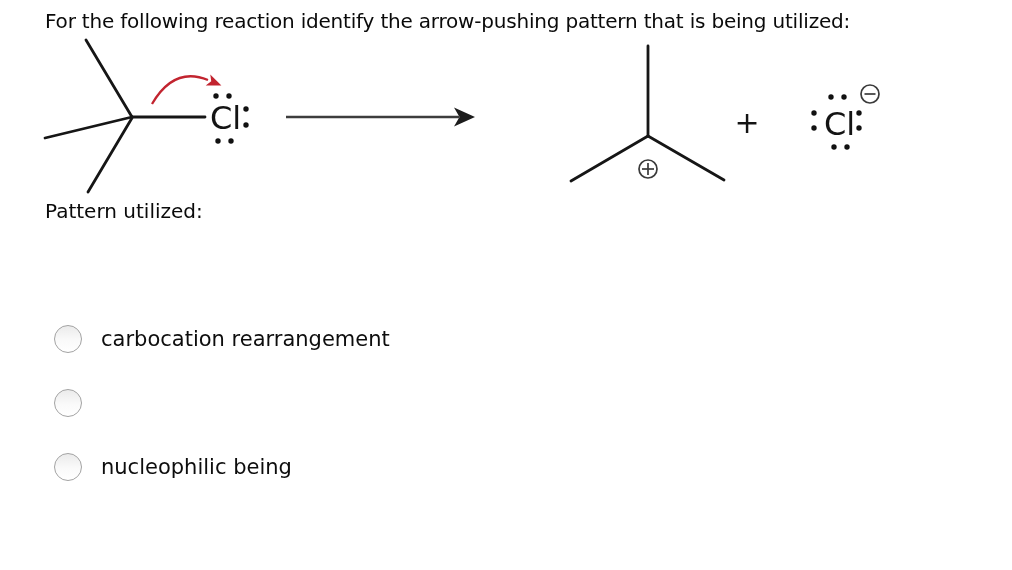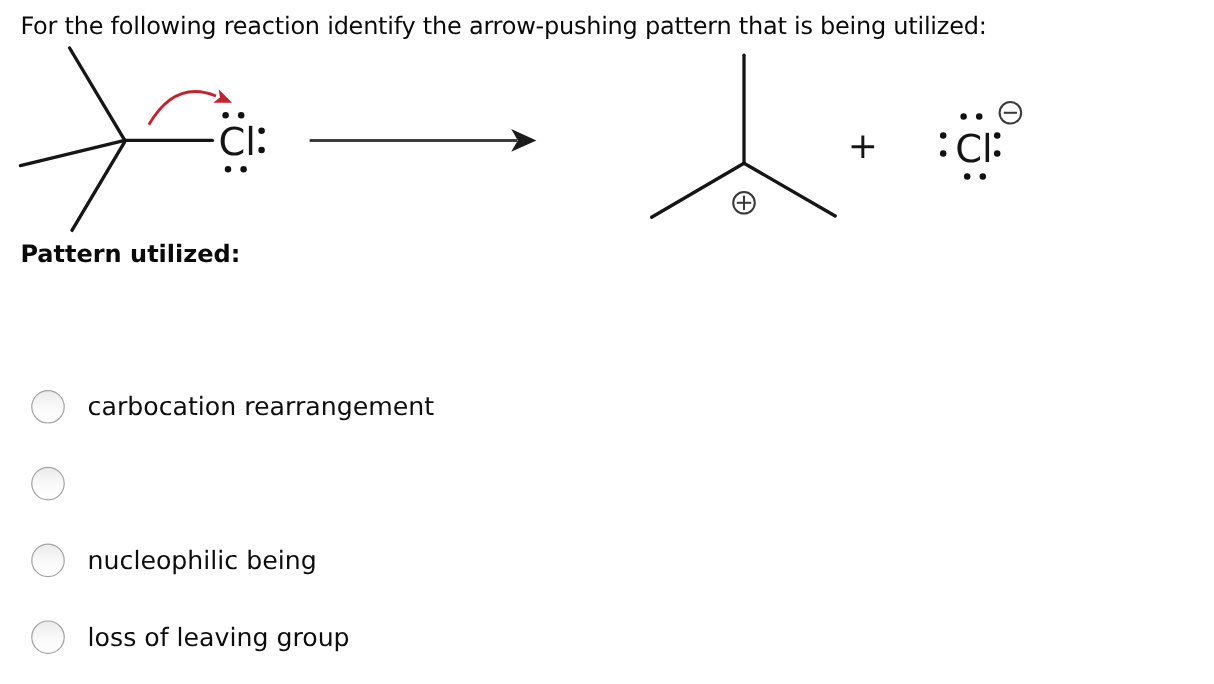--- a/index.html
+++ b/index.html
@@ -4,20 +4,21 @@
 <style>
   html, body { margin: 0; padding: 0; background: #ffffff; }
   .page {
     position: relative;
     width: 944px;
     height: 570px;
     background: #ffffff;
     font-family: "DejaVu Sans", "Liberation Sans", sans-serif;
     color: #0d0d0d;
     overflow: hidden;
+    margin-left: 28px;
   }
   .question-title {
     position: absolute;
     left: 17px;
     top: 8px;
     font-size: 20px;
     line-height: 26px;
     letter-spacing: -0.2px;
     color: #0a0a0a;
     white-space: nowrap;
@@ -32,21 +33,20 @@
   .reaction-figure text {
     font-family: "DejaVu Sans", "Liberation Sans", sans-serif;
     fill: #141414;
   }
   .prompt-label {
     position: absolute;
     left: 17px;
     top: 199px;
     font-size: 20px;
     color: #0a0a0a;
-    font-weight: bold;
   }
   .options-list {
     position: absolute;
     left: 26px;
     top: 325px;
   }
   .option-row {
     display: flex;
     align-items: center;
     height: 28px;
@@ -144,19 +144,15 @@
       <span class="radio"></span>
       <span class="option-label">carbocation rearrangement</span>
     </div>
     <div class="option-row">
       <span class="radio"></span>
     </div>
     <div class="option-row">
       <span class="radio"></span>
       <span class="option-label">nucleophilic being</span>
     </div>
-    <div class="option-row">
-      <span class="radio"></span>
-      <span class="option-label">loss of leaving group</span>
-    </div>
   </div>
 
 </div>
 
 </body></html>

